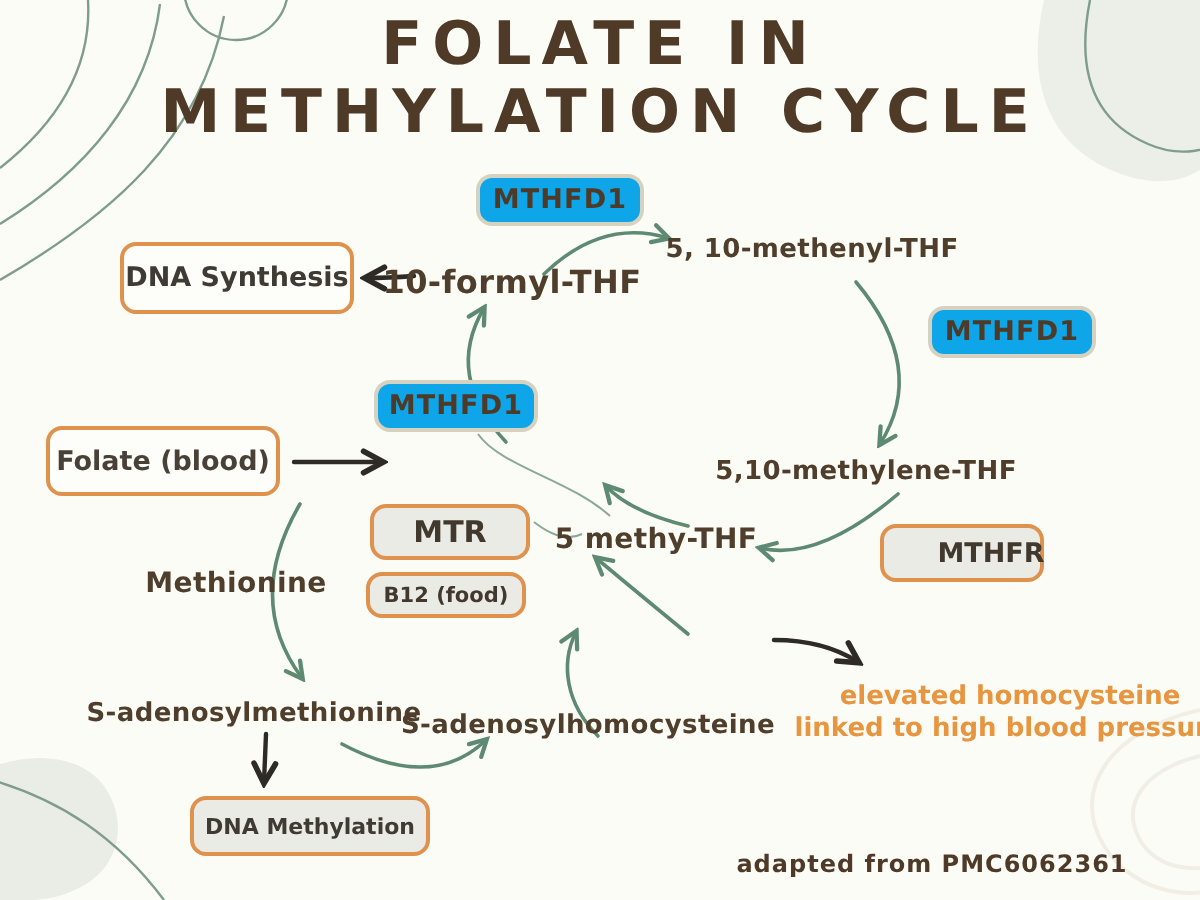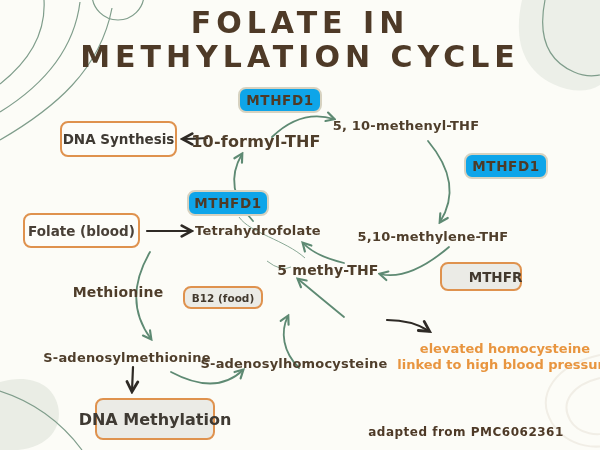--- a/index.html
+++ b/index.html
@@ -97,29 +97,29 @@
 
   <div class="title">
     <div>FOLATE IN</div>
     <div>METHYLATION CYCLE</div>
   </div>
 
   <div class="bx enzyme" style="left:238px;top:87px;width:84px;height:26px;">MTHFD1</div>
   <div class="bx enzyme" style="left:464px;top:153px;width:84px;height:26px;">MTHFD1</div>
   <div class="bx enzyme" style="left:187px;top:190px;width:82px;height:26px;">MTHFD1</div>
   <div class="bx orange" style="left:440px;top:262px;width:82px;height:29px;padding-left:29px;">MTHFR</div>
+  <div class="bx orange" style="left:185px;top:252px;width:80px;height:28px;font-size:15px;">MTR</div>
   <div class="bx orange small" style="left:183px;top:286px;width:80px;height:23px;">B12 (food)</div>
 
   <div class="bx orange white" style="left:60px;top:121px;width:117px;height:36px;font-weight:600;color:#3f3a33;">DNA Synthesis</div>
   <div class="bx orange white" style="left:23px;top:213px;width:117px;height:35px;color:#494037;">Folate (blood)</div>
-  <div class="bx orange" style="left:95px;top:398px;width:120px;height:42px;font-weight:600;color:#3f3a33;font-size:16px;">DNA Methylation</div>
+  <div class="bx orange" style="left:95px;top:398px;width:120px;height:30px;font-weight:600;color:#3f3a33;font-size:11px;">DNA Methylation</div>
 
   <div class="lbl" style="left:256px;top:141px;font-size:16px;">10-formyl-THF</div>
   <div class="lbl" style="left:406px;top:125px;">5, 10-methenyl-THF</div>
-  <div class="lbl" style="left:258px;top:230px;">Tetrahydrofolate</div>
   <div class="lbl" style="left:433px;top:236px;">5,10-methylene-THF</div>
   <div class="lbl" style="left:328px;top:270px;font-size:14px;">5 methy-THF</div>
   <div class="lbl" style="left:118px;top:292px;font-size:14px;">Methionine</div>
   <div class="lbl" style="left:127px;top:357px;">S-adenosylmethionine</div>
   <div class="lbl" style="left:294px;top:363px;">S-adenosylhomocysteine</div>
 
   <div class="note" style="left:505px;top:357px;">
     <div>elevated homocysteine</div>
     <div>linked to high blood pressure</div>
   </div>

